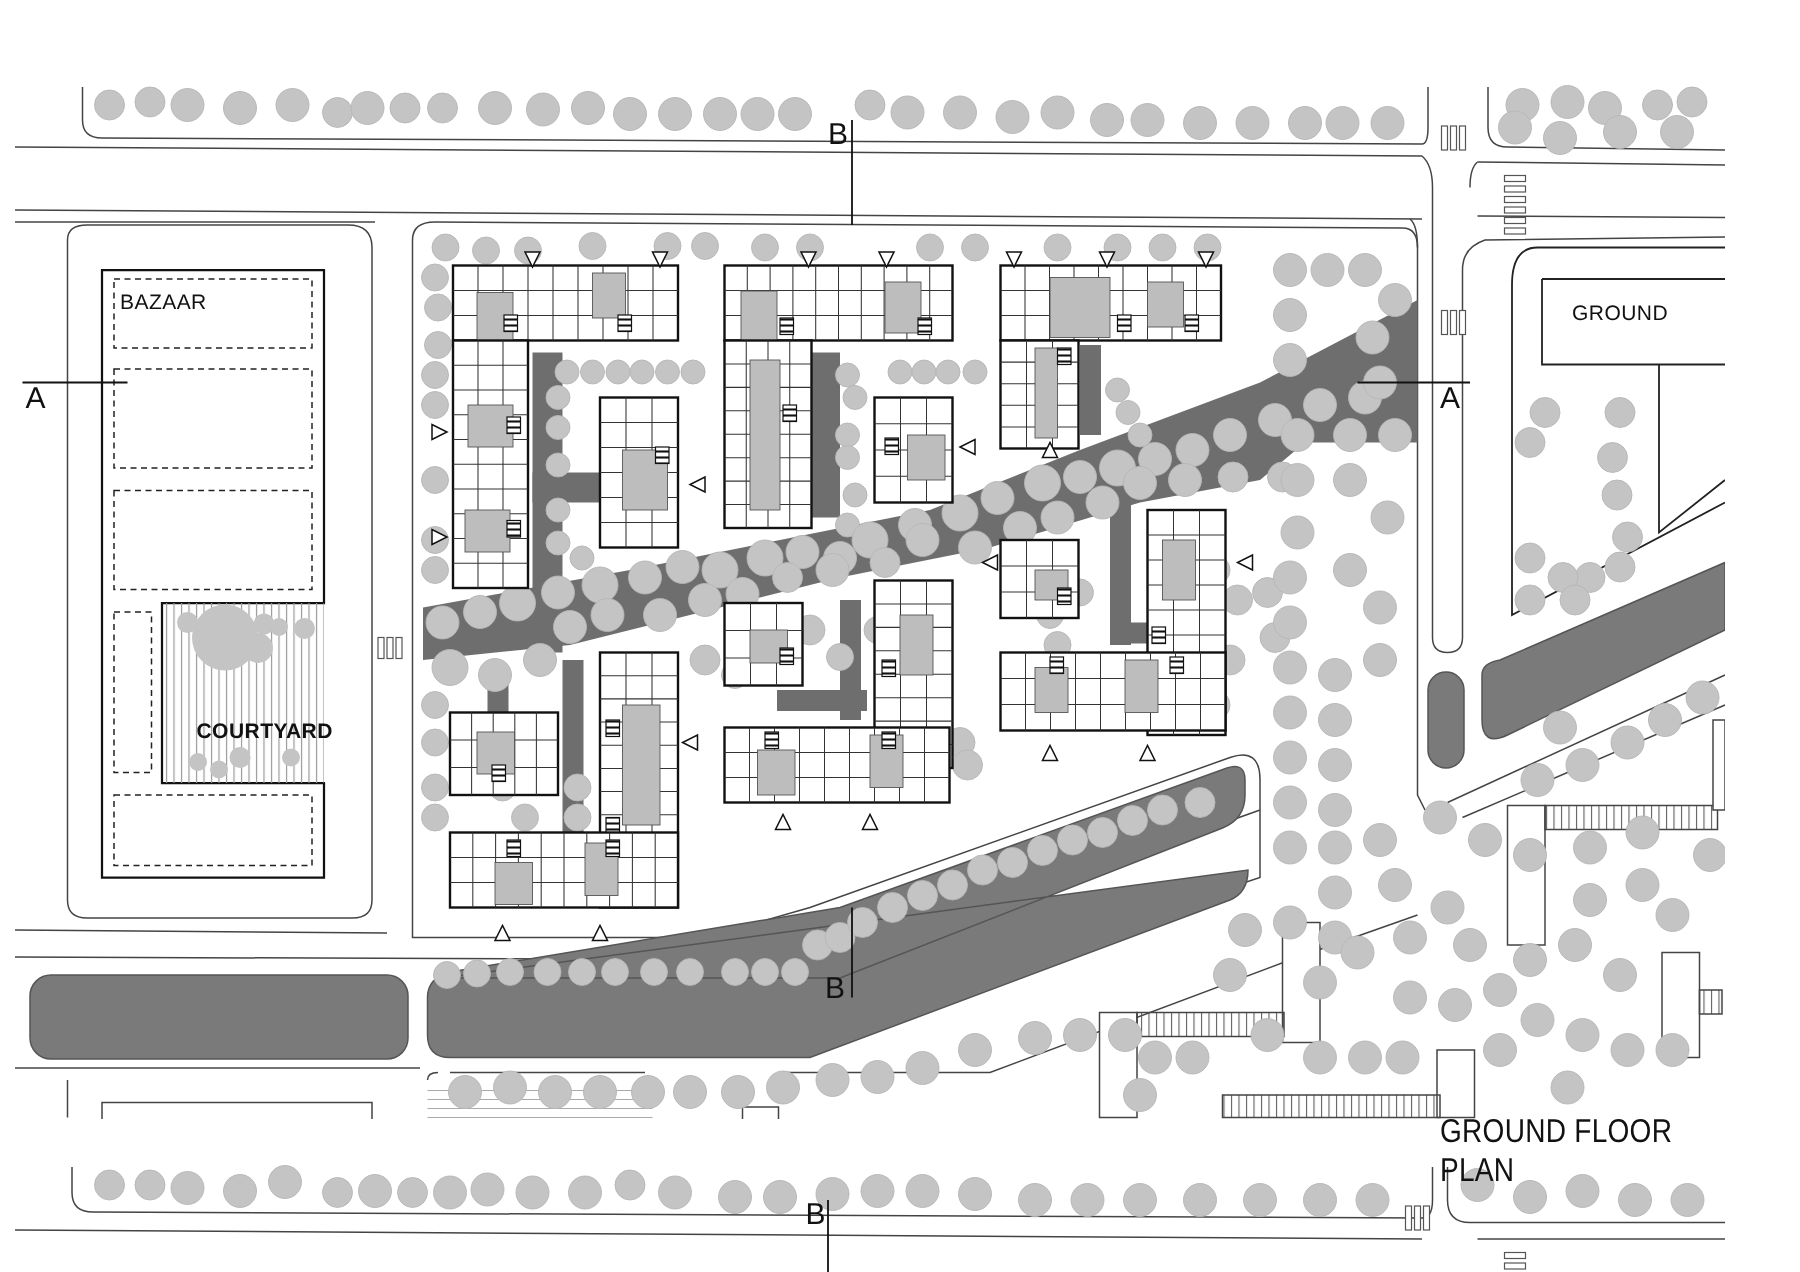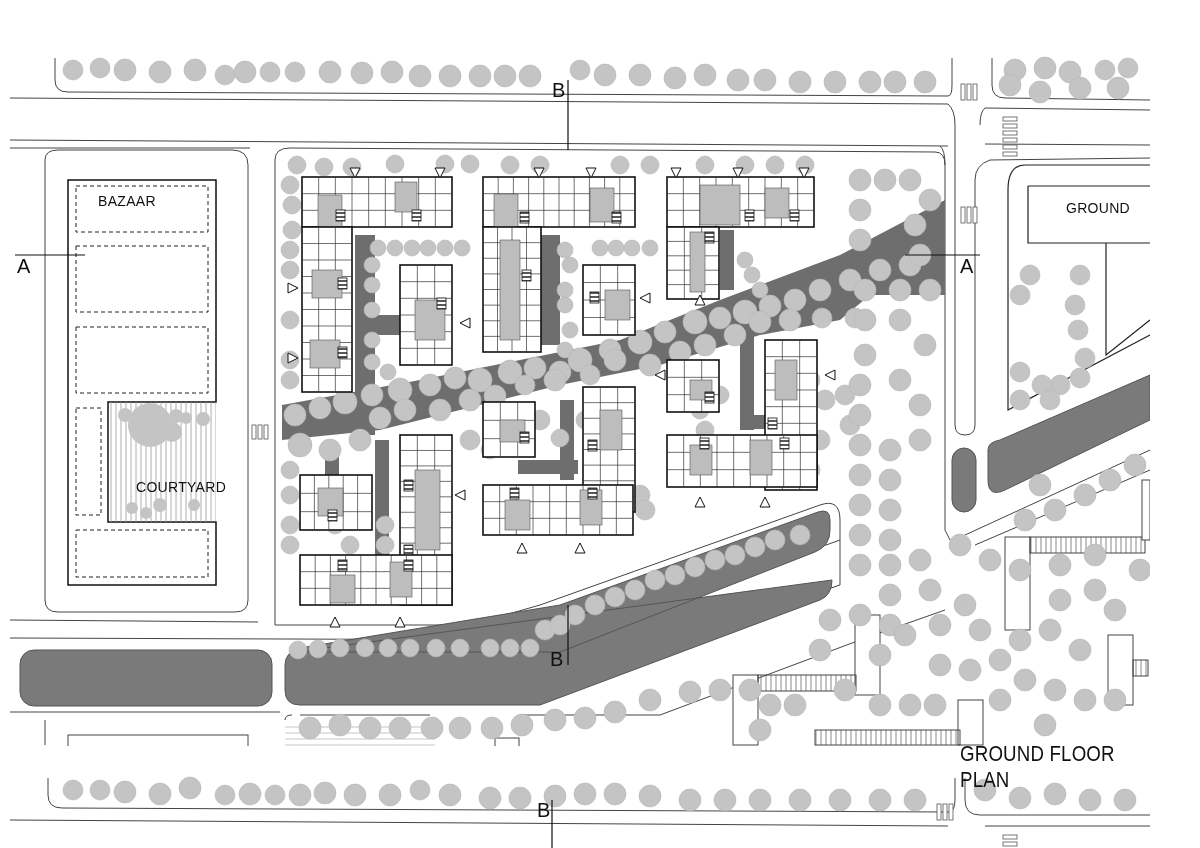--- a/index.html
+++ b/index.html
@@ -1,19 +1,19 @@
 <!DOCTYPE html>
 <html><head>
 <meta charset="utf-8">
 <style>
   html,body{margin:0;padding:0;background:#fff;}
   body{width:1200px;height:848px;position:relative;overflow:hidden;font-family:"Liberation Sans",sans-serif;}
   #plan{position:absolute;left:0;top:0;width:1200px;height:848px;}
   .lbl{position:absolute;color:#111;font-family:"Liberation Sans",sans-serif;}
-  .zone-label{font-size:14px;letter-spacing:0.3px;margin-left:18px;}
+  .zone-label{font-size:14px;letter-spacing:0.3px;}
   .section-letter{font-size:20px;}
   .title{font-family:"Liberation Sans Narrow","Liberation Sans",sans-serif;font-size:22px;transform:scaleX(0.85);transform-origin:left top;letter-spacing:0.2px;}
 </style>
 </head>
 <body>
 
 <svg id="plan" viewBox="0 0 1200 848" xmlns="http://www.w3.org/2000/svg">
   <defs>
     <pattern id="stripes" width="5" height="10" patternUnits="userSpaceOnUse">
       <line x1="1" y1="0" x2="1" y2="10" stroke="#999" stroke-width="0.8"></line>
@@ -774,21 +774,21 @@
     <line x1="568" y1="605" x2="568" y2="665"></line>
     <line x1="552" y1="800" x2="552" y2="848"></line>
   </g>
 
   <rect x="0" y="746" width="1200" height="28" fill="#fff"></rect>
   <rect x="1150" y="0" width="50" height="848" fill="#fff"></rect>
   <rect x="0" y="0" width="1200" height="56" fill="#fff"></rect>
 </svg>
 
 <div class="lbl zone-label" style="left:80px;top:193px;">BAZAAR</div>
-<div class="lbl zone-label" style="left:118px;top:479px;">COURTYARD</div>
+<div class="lbl zone-label" style="left:131px;top:479px;font-weight:bold;">COURTYARD</div>
 <div class="lbl zone-label" style="left:1048px;top:200px;">GROUND</div>
 
 <div class="lbl section-letter" style="left:17px;top:255px;">A</div>
 <div class="lbl section-letter" style="left:960px;top:255px;">A</div>
 <div class="lbl section-letter" style="left:552px;top:79px;">B</div>
 <div class="lbl section-letter" style="left:550px;top:648px;">B</div>
 <div class="lbl section-letter" style="left:537px;top:799px;">B</div>
 
 <div class="lbl title" style="left:960px;top:741px;">GROUND FLOOR PLAN</div>
 

